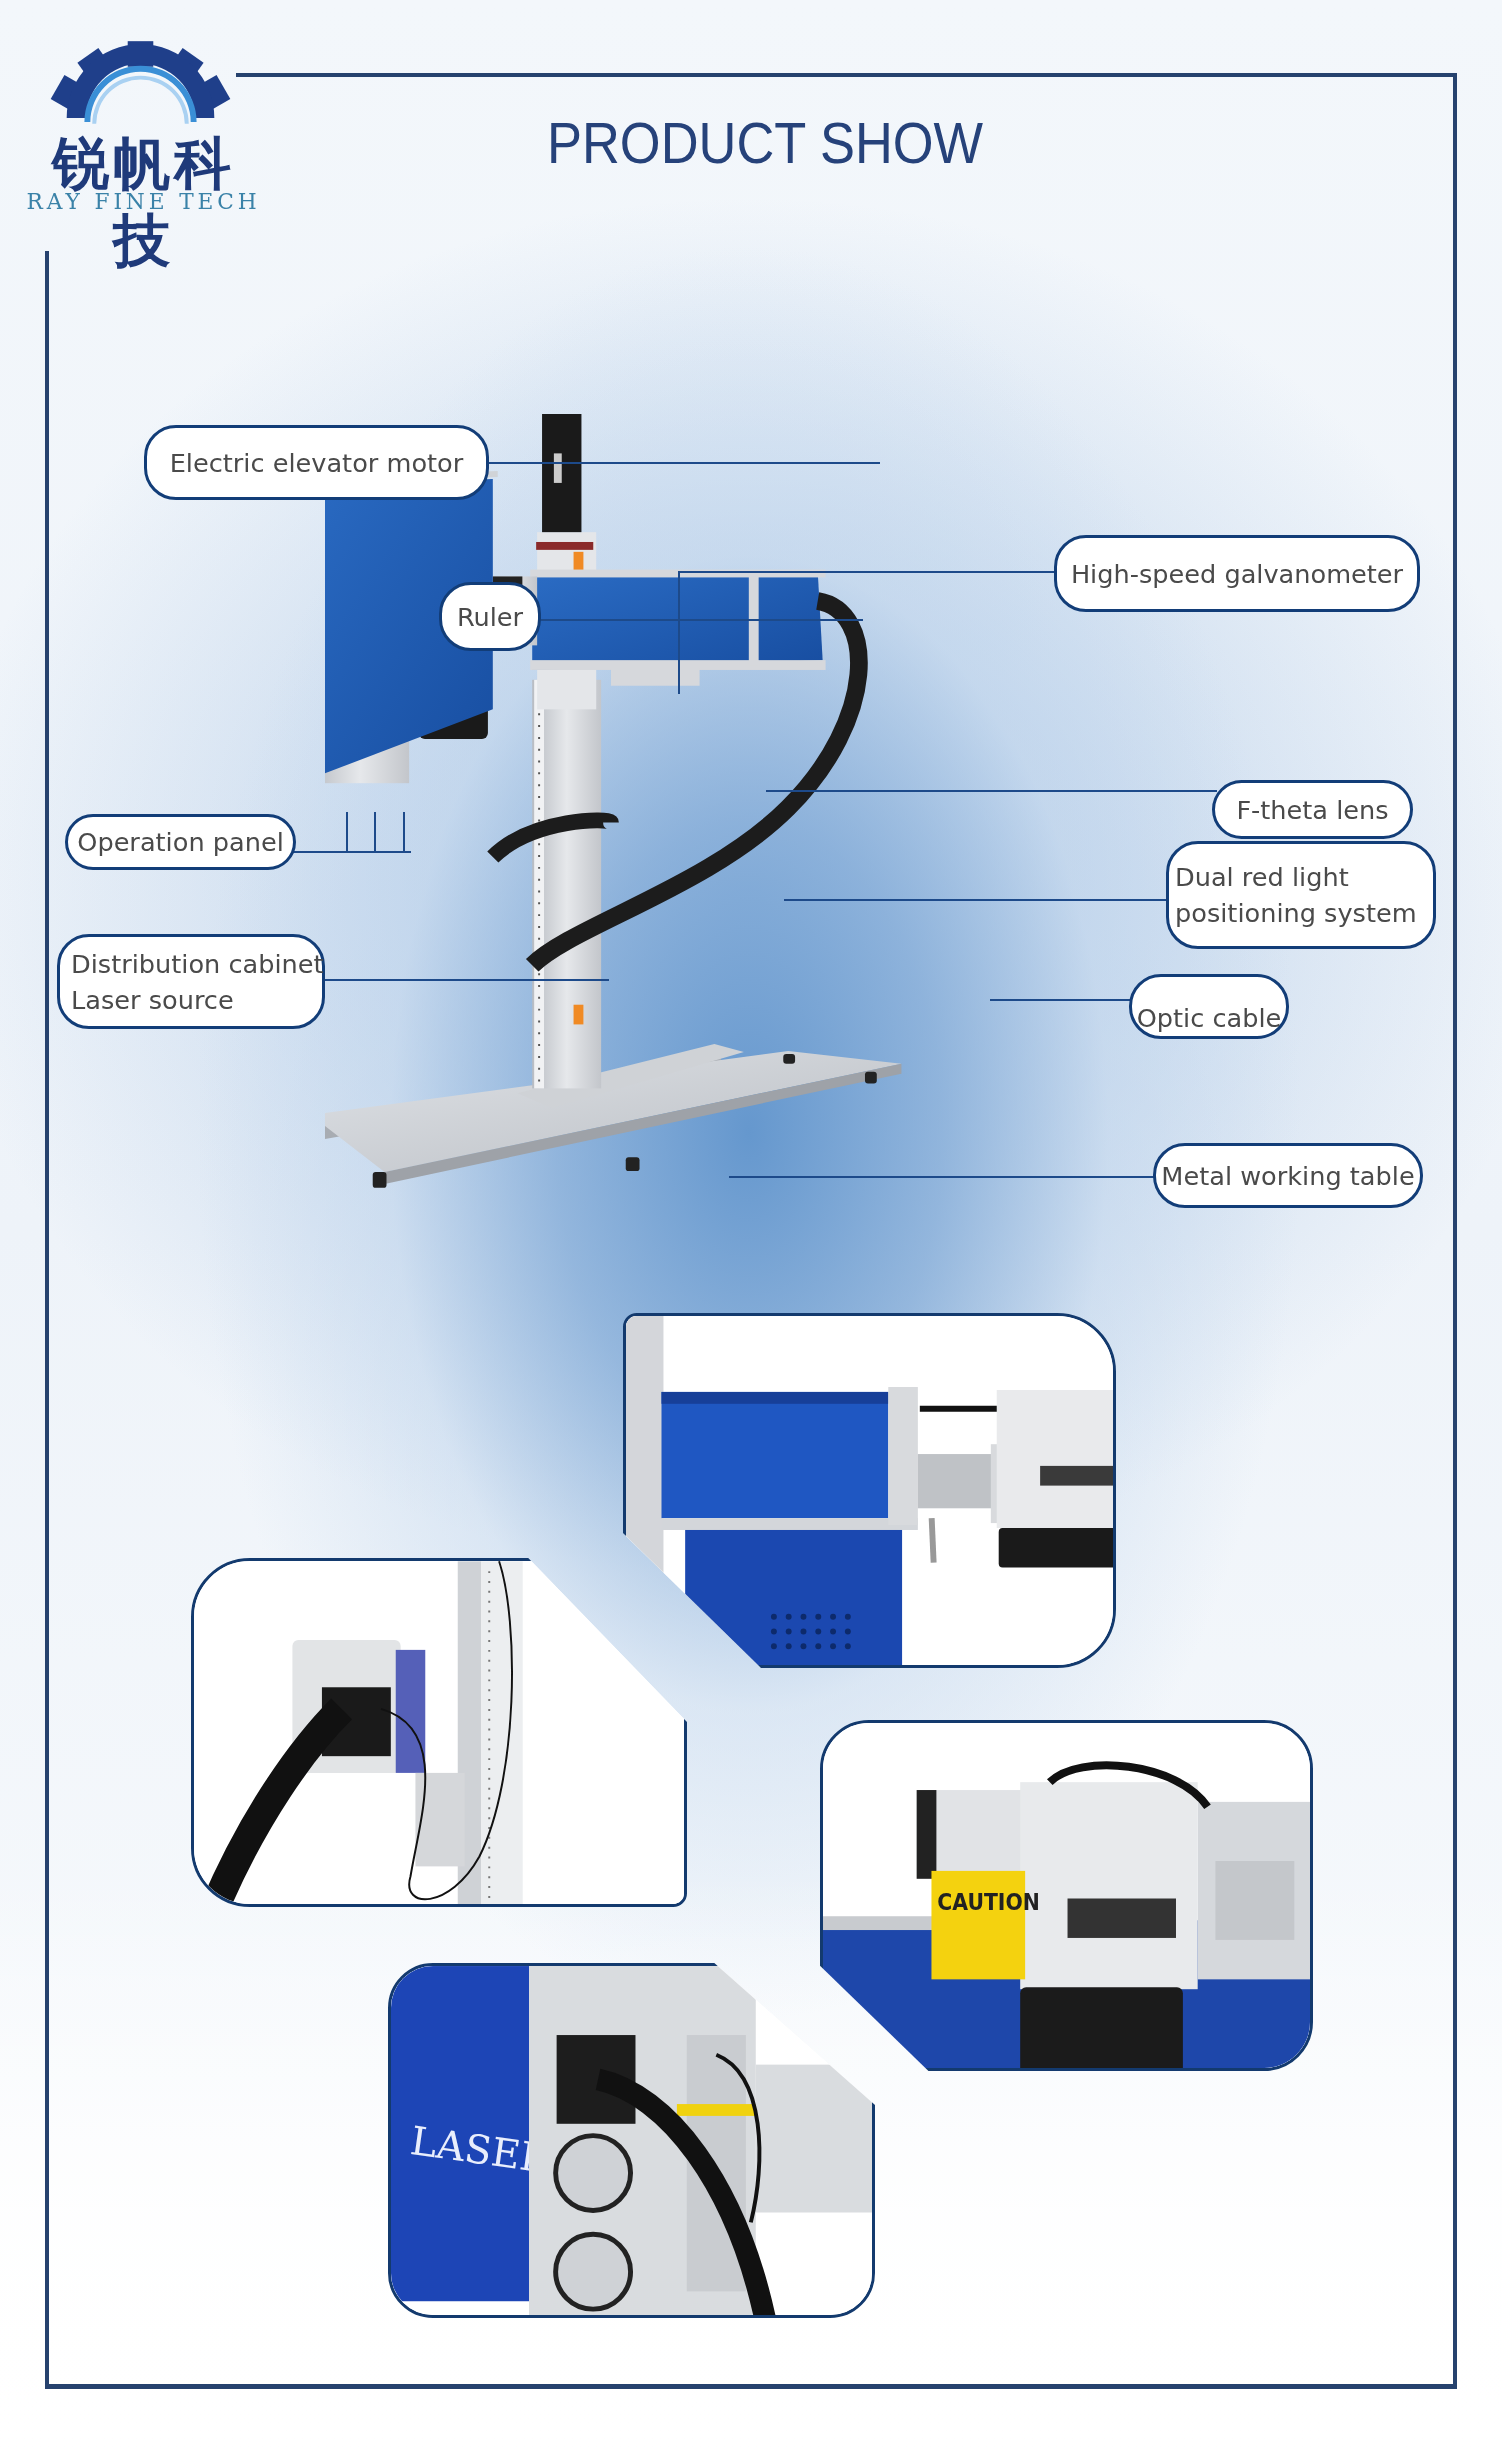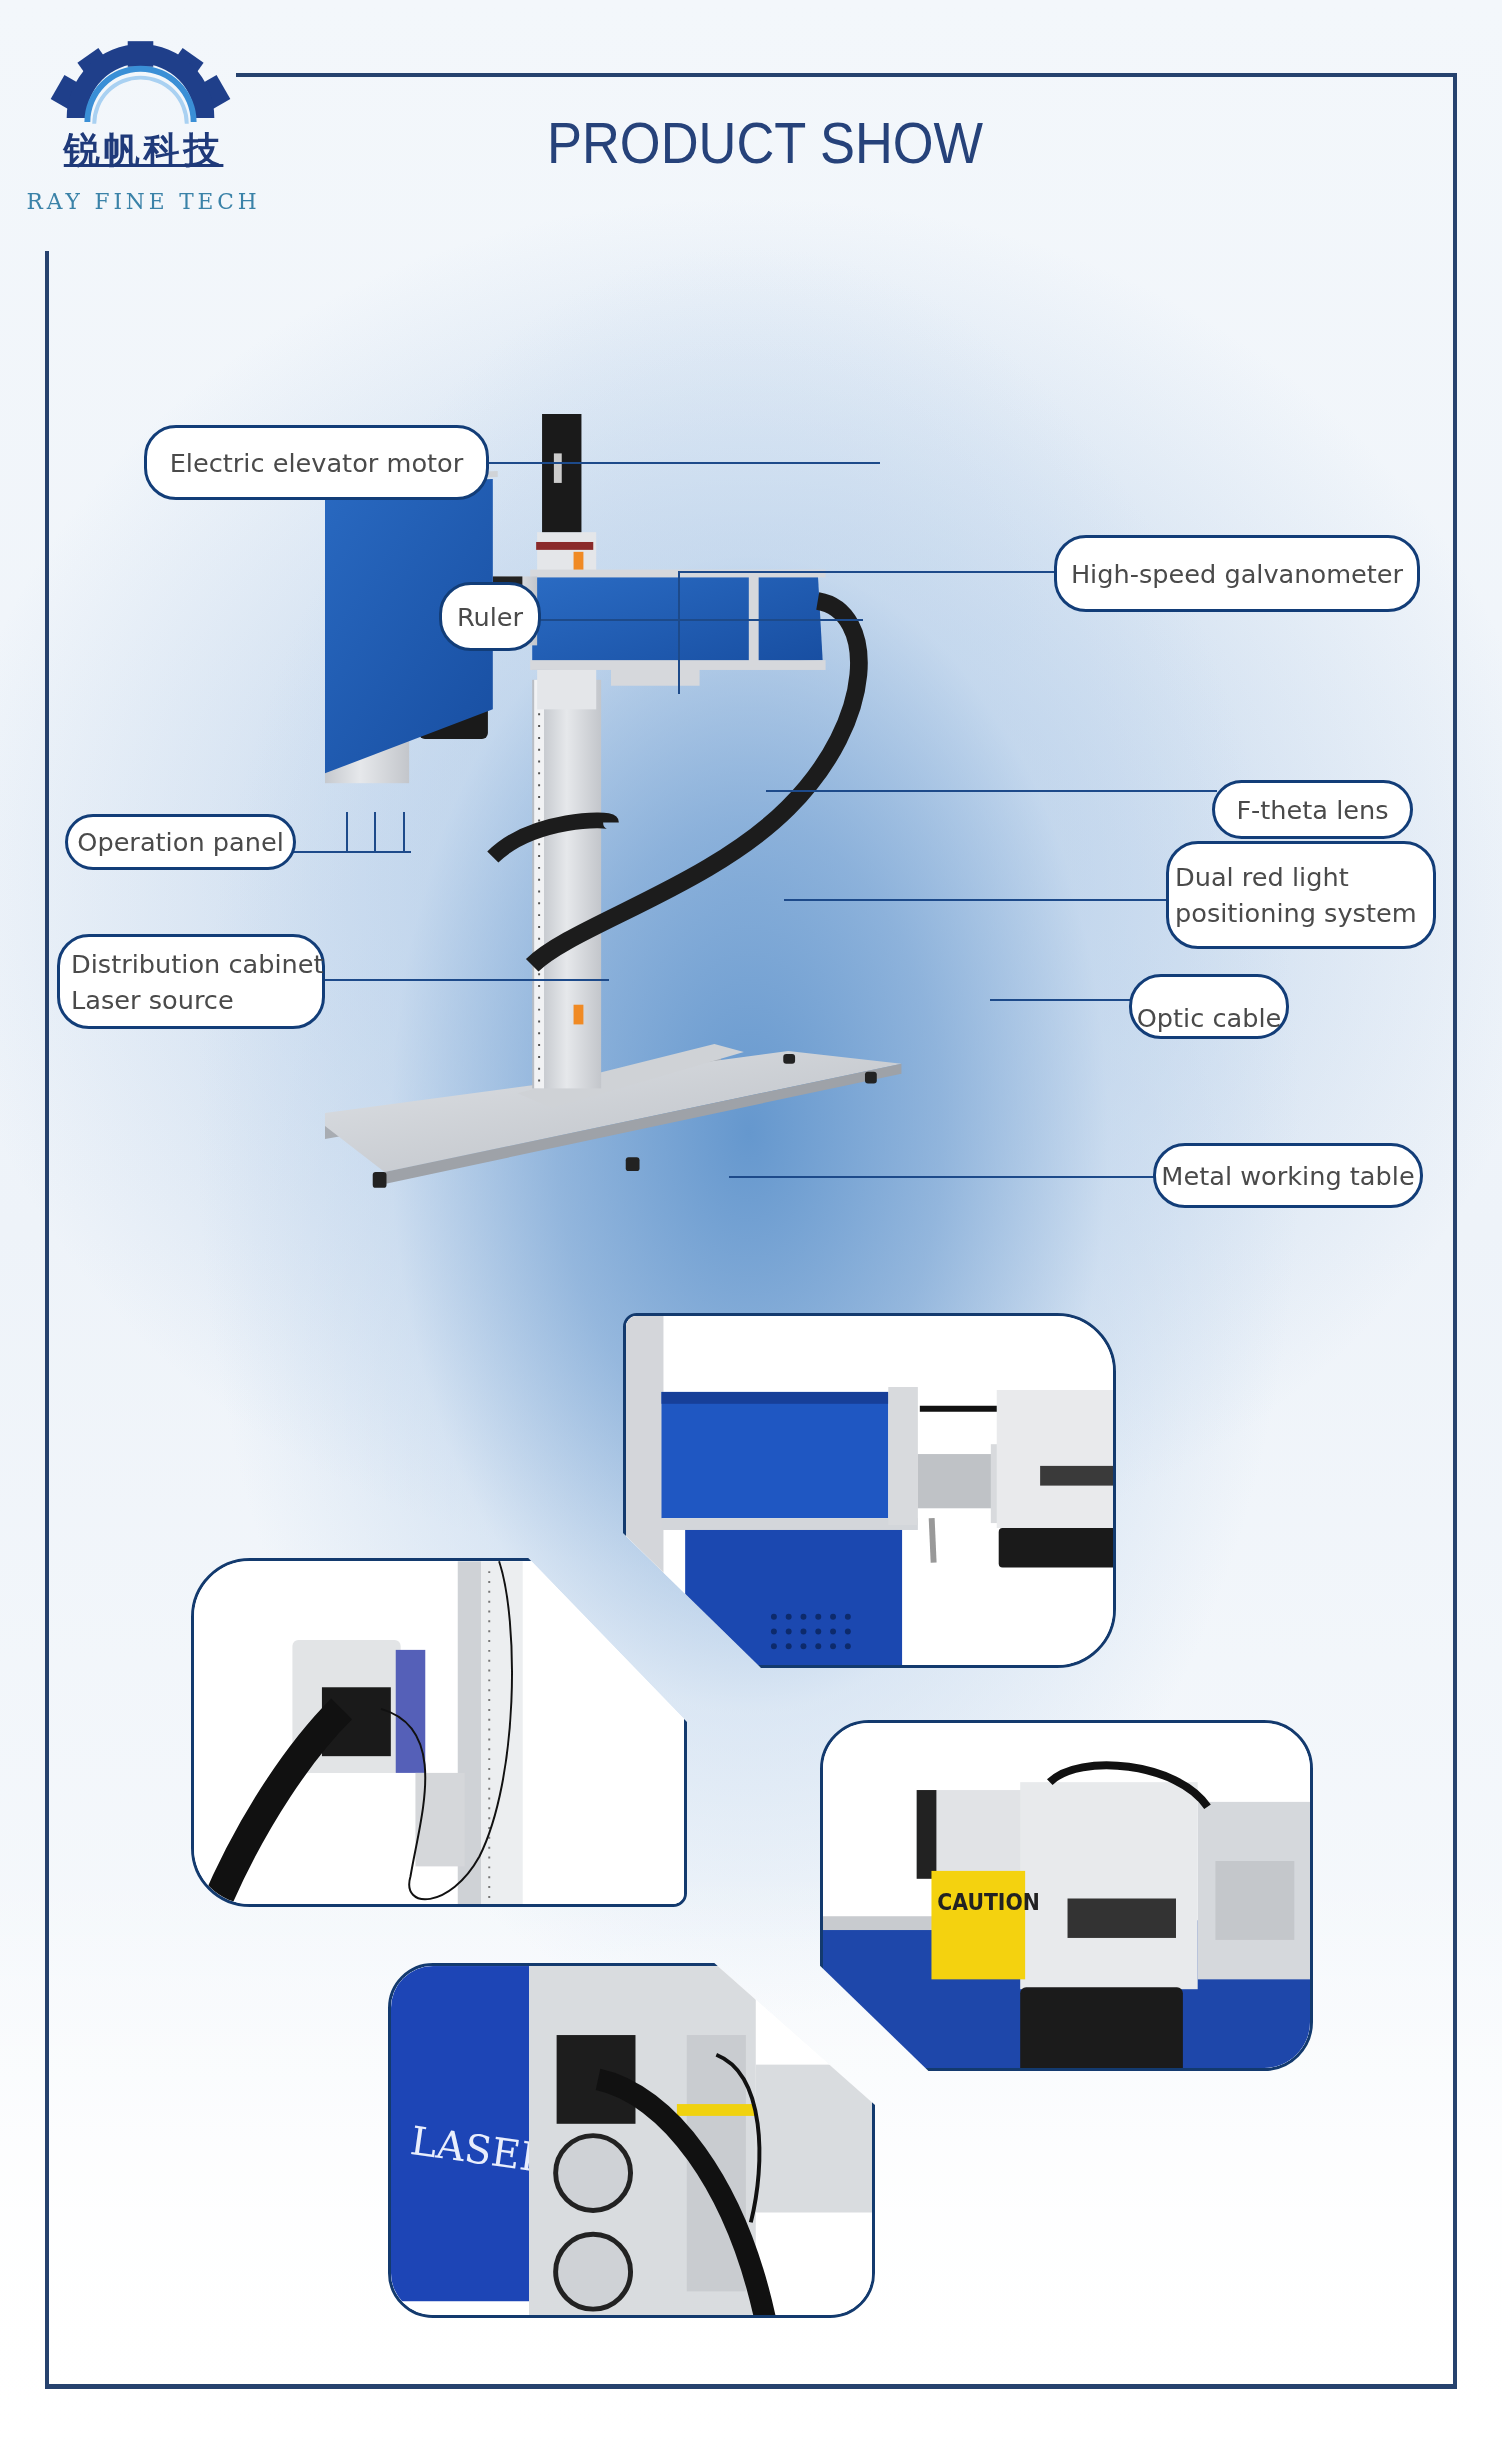--- a/index.html
+++ b/index.html
@@ -24,21 +24,21 @@
     .frame-right { position: absolute; left: 1453px; top: 73px; width: 3.9px; height: 2315px; background: #26426e; }
     .frame-left { position: absolute; left: 45px; top: 251px; width: 3.9px; height: 2137px; background: #26426e; }
     .frame-bottom { position: absolute; left: 45px; top: 2384px; width: 1412px; height: 4.9px; background: #26426e; }
 
     
     .logo { position: absolute; left: 23.6px; top: 39px; width: 236px; height: 187px; }
     .logo svg { position: absolute; left: 23.6px; top: 0; }
     .logo-cn {
       position: absolute; left: 2px; top: 87px; width: 236px;
       font-family: "DejaVu Sans", sans-serif; font-weight: bold;
-      font-size: 36px; letter-spacing: 3.9px; color: #1f3a7a; text-align: center; text-decoration: underline;
+      font-size: 57px; letter-spacing: 3.9px; color: #1f3a7a; text-align: center;
     }
     .logo-en {
       position: absolute; left: 2px; top: 150px; width: 236px; text-align: center;
       font-family: "DejaVu Serif", serif; font-size: 21.7px; letter-spacing: 3.9px; color: #3a82a8;
     }
     .page-title {
       position: absolute; left: 547px; top: 110px;
       font-family: "Liberation Sans", sans-serif; font-size: 57px; color: #26427a;
       letter-spacing: 0px; transform: scaleX(0.92); transform-origin: left top;
     }

